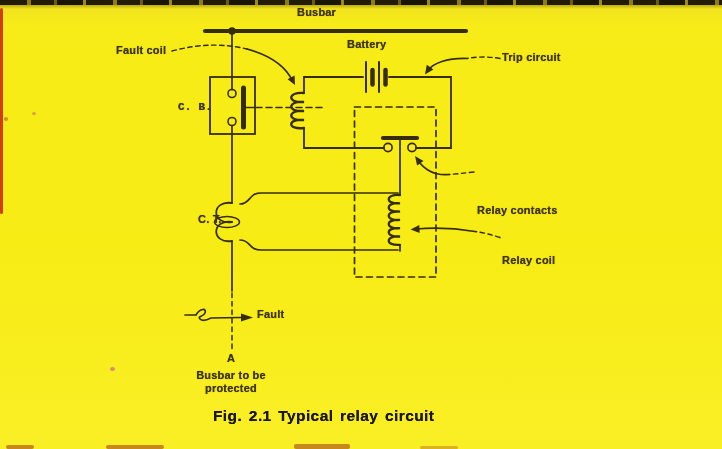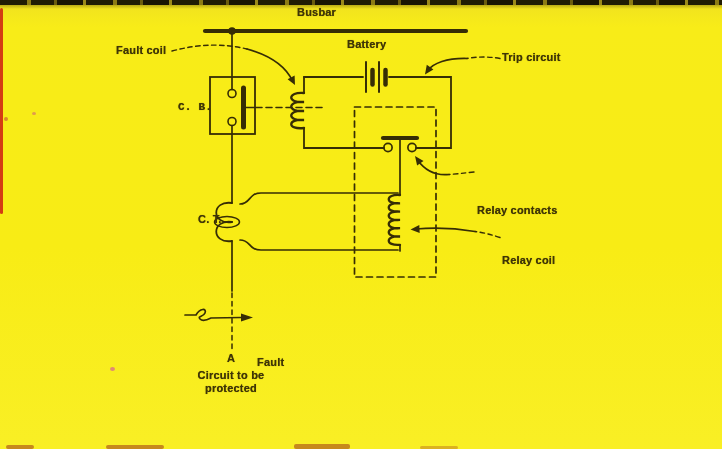--- a/index.html
+++ b/index.html
@@ -123,25 +123,26 @@
   </svg>
 
   <div class="lbl" style="left:297px; top:6px;">Busbar</div>
   <div class="lbl" style="left:116px; top:44px;">Fault coil</div>
   <div class="lbl" style="left:347px; top:38px;">Battery</div>
   <div class="lbl" style="left:502px; top:51px;">Trip circuit</div>
   <div class="lbl" style="left:178px; top:101px;font-family:Liberation Mono, monospace;">C. B.</div>
   <div class="lbl" style="left:477px; top:164px;margin-top:40px;">Relay contacts</div>
   <div class="lbl" style="left:178px; top:213px;margin-left:20px;">C. T.</div>
   <div class="lbl" style="left:502px; top:230px;margin-top:24px;">Relay coil</div>
-  <div class="lbl" style="left:257px; top:308px;margin-top:48px;">Fault</div>
+  <div class="lbl" style="left:257px; top:308px;">Fault</div>
   <div class="lbl center" style="left:186px; top:352px; width:90px;">A</div>
-  <div class="lbl center" style="left:186px; top:369px; width:90px;">Circuit to be</div>
+  <div class="lbl center" style="left:186px; top:369px; width:90px;">Busbar to be</div>
   <div class="lbl center" style="left:186px; top:382px; width:90px;">protected</div>
 
+  <div id="caption">Fig. 2.1 Typical relay circuit</div>
 
   <div class="speck" style="left:4px;  top:117px; width:4px; height:4px; background:#d98b2a;"></div>
   <div class="speck" style="left:32px; top:112px; width:4px; height:3px; background:#e09b4d;"></div>
   <div class="speck" style="left:110px; top:367px; width:5px; height:4px; background:#e08a74;"></div>
 
   <div class="remnant" style="left:6px;   top:445px; width:28px; height:4px;"></div>
   <div class="remnant" style="left:106px; top:444.5px; width:58px; height:4px;"></div>
   <div class="remnant" style="left:294px; top:444px; width:56px; height:4.5px;"></div>
   <div class="remnant" style="left:420px; top:446px; width:38px; height:3px; opacity:.6;"></div>
 

